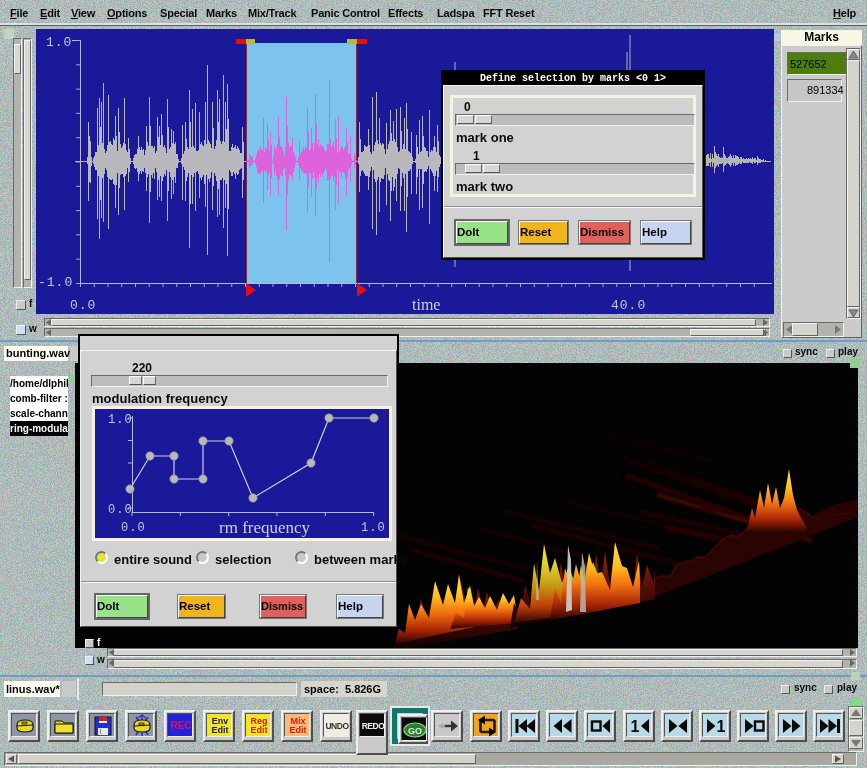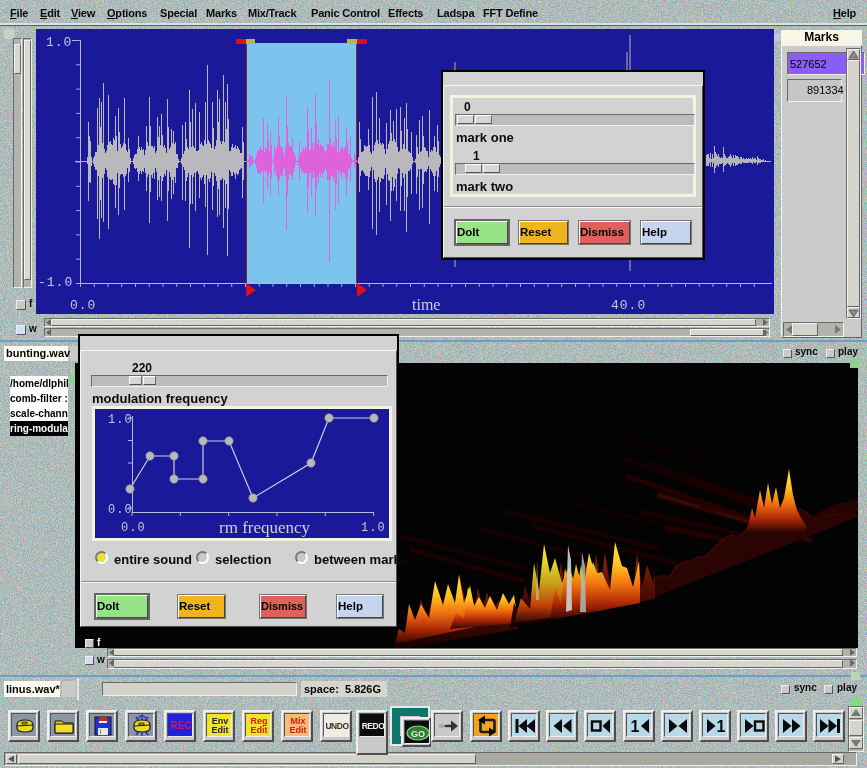--- a/index.html
+++ b/index.html
@@ -33,21 +33,21 @@
 <div class="a m" style="left:10px;top:7px"><u>F</u>ile</div>
 <div class="a m" style="left:40px;top:7px"><u>E</u>dit</div>
 <div class="a m" style="left:71px;top:7px"><u>V</u>iew</div>
 <div class="a m" style="left:107px;top:7px"><u>O</u>ptions</div>
 <div class="a m" style="left:160px;top:7px">Special</div>
 <div class="a m" style="left:206px;top:7px">Marks</div>
 <div class="a m" style="left:248px;top:7px">Mix/Track</div>
 <div class="a m" style="left:311px;top:7px">Panic Control</div>
 <div class="a m" style="left:388px;top:7px">Effects</div>
 <div class="a m" style="left:437px;top:7px">Ladspa</div>
-<div class="a m" style="left:483px;top:7px">FFT Define</div>
+<div class="a m" style="left:483px;top:7px">FFT Reset</div>
 <div class="a m" style="left:833px;top:7px"><u>H</u>elp</div>
 </div>
 
 <div class="a" style="left:4px;top:29px;width:10px;height:10px;background:#c2d4c2;z-index:1"></div>
 <div class="a s" style="left:13px;top:38px;width:9px;height:250px;background:#b3b3ab;z-index:1"></div>
 <div class="a r" style="left:14px;top:44px;width:7px;height:30px;background:#d8d8d0;z-index:1"></div>
 <div class="a s" style="left:23px;top:38px;width:9px;height:250px;background:#b3b3ab;z-index:1"></div>
 <div class="a r" style="left:24px;top:40px;width:7px;height:240px;background:#d8d8d0;z-index:1"></div>
 <svg class="a" style="left:36px;top:29px;z-index:1" width="738" height="285" viewBox="0 0 738 285">
 <rect width="738" height="285" fill="#19199a"></rect>
@@ -141,21 +141,21 @@
 <line x1="594" y1="6" x2="594" y2="44" stroke="#b5b5b5"></line>
 <line x1="591" y1="23" x2="591" y2="44" stroke="#b5b5b5"></line>
 <line x1="419" y1="229" x2="419" y2="238" stroke="#b5b5b5"></line>
 <line x1="594" y1="229" x2="594" y2="242" stroke="#b5b5b5"></line>
 <polygon points="210,254 220,261 210,268" fill="#e01010"></polygon>
 <polygon points="321,254 331,261 321,268" fill="#e01010"></polygon>
 </svg>
 <div class="a" style="left:774px;top:33px;width:8px;height:8px;background:#b9c9d9;z-index:1"></div>
 <div class="a" style="left:781px;top:30px;width:81px;height:15px;background:#f8f6e4;z-index:1;text-align:center;font-weight:bold;font-size:12px;color:#000;line-height:15px">Marks</div>
 <div class="a r" style="left:781px;top:45px;width:81px;height:293px;background:#cbcbcb;z-index:1"></div>
-<div class="a s" style="left:787px;top:52px;width:78px;height:23px;background:#8b5cf6;z-index:1;font-size:11px;color:#000;line-height:21px;padding-left:2px"><span style="font-size:13px">​</span>527652</div>
+<div class="a s" style="left:787px;top:52px;width:61px;height:23px;background:#4d7c0f;z-index:1;font-size:11px;color:#000;line-height:21px;padding-left:2px"><span style="font-size:13px">​</span>527652</div>
 <div class="a s" style="left:787px;top:79px;width:55px;height:23px;background:#c6c6c6;z-index:1;font-size:11px;color:#000;line-height:21px;padding-left:19px">891334</div>
 <div class="a s" style="left:846px;top:48px;width:15px;height:271px;background:#b3b3ab;z-index:1"></div>
 <div class="a r" style="left:847px;top:49px;width:13px;height:11px;background:#d4d4cc;z-index:1"></div>
 <svg class="a" style="left:847px;top:49px;z-index:2" width="13" height="270">
     <polygon points="6.5,2 11,9 2,9" fill="#888" stroke="#666"></polygon>
     <polygon points="6.5,268 11,261 2,261" fill="#888" stroke="#666"></polygon>
   </svg>
 <div class="a r" style="left:847px;top:60px;width:13px;height:247px;background:#d4d4cc;z-index:1"></div>
 <div class="a r" style="left:847px;top:307px;width:13px;height:11px;background:#d4d4cc;z-index:1"></div>
 <div class="a s" style="left:783px;top:322px;width:61px;height:15px;background:#b3b3ab;z-index:1"></div>
@@ -275,20 +275,21 @@
 <div class="a" style="left:77px;top:678px;width:2px;height:22px;background:#e8e8e8;z-index:1"></div>
 <div class="a s" style="left:102px;top:682px;width:195px;height:14px;background:#d2d2ca;z-index:1"></div>
 <div class="a" style="left:301px;top:681px;width:86px;height:16px;background:#d6d6ce;z-index:1;font-weight:bold;font-size:11px;color:#000;line-height:16px;padding-left:3px">space:&nbsp; 5.826G</div>
 <div class="a cb" style="left:781px;top:685px;z-index:1;width:9px;height:9px"></div>
 <div class="a mini" style="left:794px;top:682px;z-index:1">sync</div>
 <div class="a cb" style="left:824px;top:685px;z-index:1;width:9px;height:9px"></div>
 <div class="a mini" style="left:837px;top:682px;z-index:1">play</div>
 <div class="a" style="left:851px;top:699px;width:11px;height:9px;background:#7ce07c;z-index:1"></div>
 
 <div class="a" style="left:441px;top:70px;width:264px;height:190px;background:#d2d2d2;border:2px solid #000;z-index:5">
+<div class="a" style="left:0;top:0;width:260px;height:13px;background:#000;color:#fff;text-align:center;font-family:'Liberation Mono',monospace;font-size:10px;font-weight:bold;line-height:13px;letter-spacing:0px">Define selection by marks &lt;0 1&gt;</div>
 <div class="a" style="left:0;top:13px;width:260px;height:173px;border-top:1px solid #f5f5f5;border-left:1px solid #f5f5f5;border-bottom:1px solid #505050;border-right:1px solid #505050">
 <div class="a" style="left:6px;top:9px;width:246px;height:102px;border:3px solid #f5f2df"></div>
 <div class="a lbl" style="left:20px;top:14px">0</div>
 <div class="a s" style="left:11px;top:28px;width:240px;height:12px;background:#bcbcbc"></div>
 <div class="a" style="left:13px;top:29px;width:17px;height:9px;background:#d6d6d6;border-top:1px solid #fff;border-left:1px solid #fff;border-bottom:1px solid #555;border-right:1px solid #666"></div>
 <div class="a" style="left:31px;top:29px;width:17px;height:9px;background:#d6d6d6;border-top:1px solid #fff;border-left:1px solid #fff;border-bottom:1px solid #555;border-right:1px solid #666"></div>
 <div class="a dl" style="left:12px;top:44px">mark one</div>
 <div class="a lbl" style="left:29px;top:63px">1</div>
 <div class="a s" style="left:11px;top:77px;width:240px;height:12px;background:#bcbcbc"></div>
 <div class="a" style="left:21px;top:78px;width:17px;height:9px;background:#d6d6d6;border-top:1px solid #fff;border-left:1px solid #fff;border-bottom:1px solid #555;border-right:1px solid #666"></div>
@@ -421,21 +422,21 @@
 <div class="a tbtn" style="left:320px;top:710px;width:32px;height:32px;z-index:2">
 <div class="tface" style="background:#f0ece2">
       <div style="width:26px;height:24px;display:flex;align-items:center;justify-content:center;white-space:nowrap;font-weight:bold;font-size:8.5px;color:#333;font-family:'Liberation Sans';line-height:8.5px;text-align:center;letter-spacing:-0.5px">UNDO</div>
     </div>
   </div>
 <div class="a tbtn" style="left:356px;top:710px;width:32px;height:45px;z-index:2">
 <div class="tface" style="background:#0c0c0c">
       <div style="width:26px;height:24px;display:flex;align-items:center;justify-content:center;white-space:nowrap;font-weight:bold;font-size:8.5px;color:#f0f0f0;font-family:'Liberation Sans';line-height:8.5px;text-align:center;letter-spacing:-0.5px">REDO</div>
     </div>
   </div>
-<div class="a" style="left:392px;top:708px;width:36px;height:36px;border:8px solid #0f766e;background:#c9c9c9;z-index:2;box-shadow:0 0 0 2px #e8e8e8">
+<div class="a" style="left:392px;top:708px;width:36px;height:36px;border:5px solid #0f766e;background:#c9c9c9;z-index:2;box-shadow:0 0 0 2px #e8e8e8">
 <div class="a tbtn" style="left:1px;top:1px;width:30px;height:30px">
 <div class="tface" style="background:#0c0c0c">
         <svg width="26" height="24" viewBox="0 0 26 24" style="position:absolute;left:0;top:0">
           <ellipse cx="13" cy="12" rx="11" ry="7" fill="#2f7d2f" stroke="#8fd08f" stroke-width="1.2"></ellipse>
           <text x="13" y="15.5" text-anchor="middle" font-family="Liberation Sans" font-weight="bold" font-size="9" fill="#dff0df">GO</text>
         </svg>
       </div>
     </div>
   </div>
 <div class="a tbtn" style="left:431px;top:710px;width:32px;height:32px;z-index:2">

